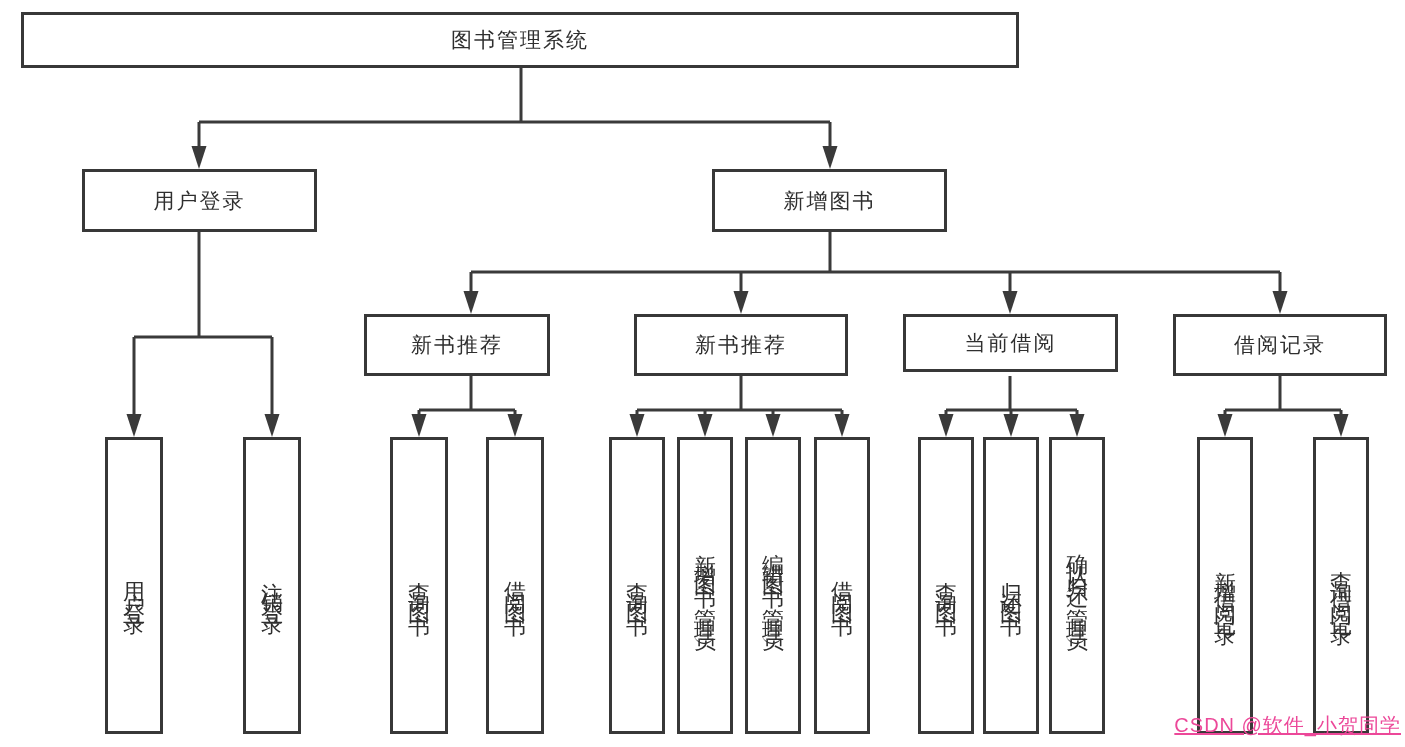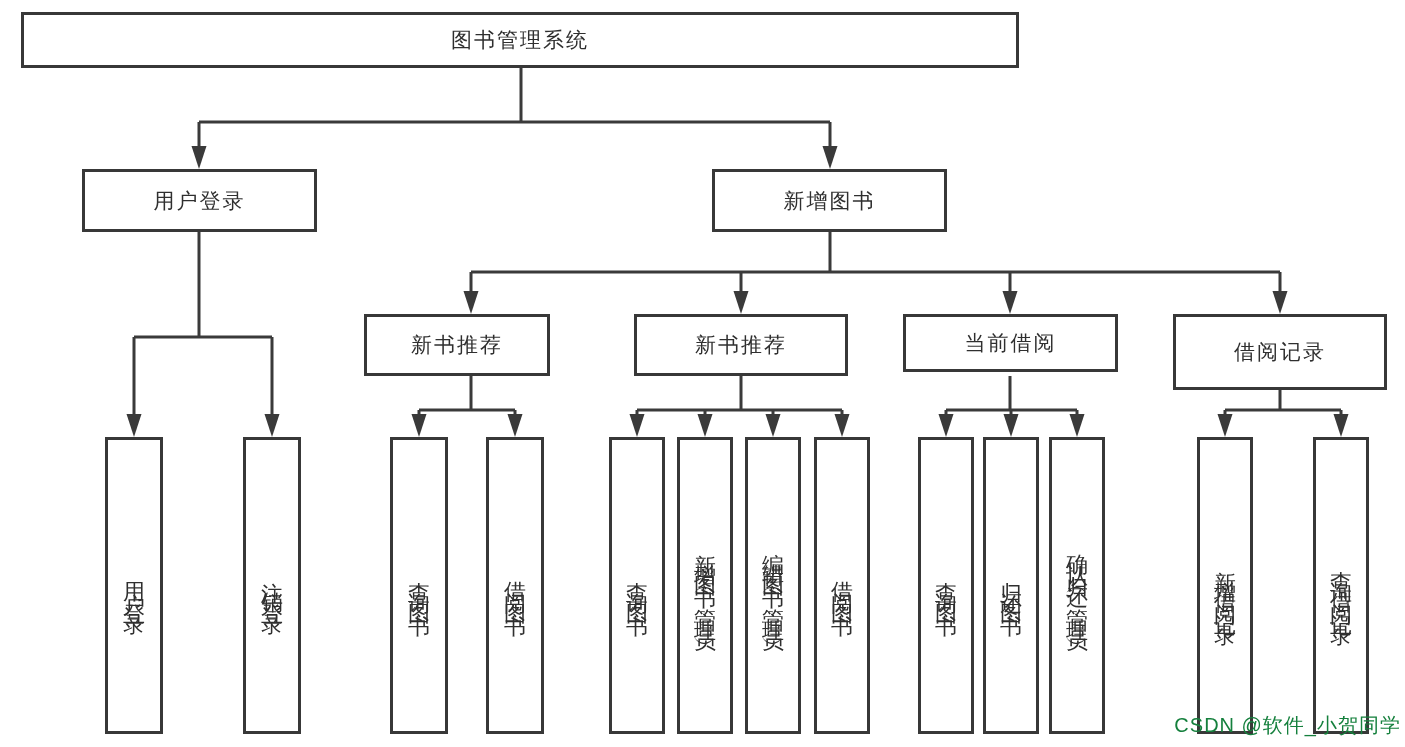--- a/index.html
+++ b/index.html
@@ -36,24 +36,25 @@
     text-orientation:mixed;
     font-size:22px;
     line-height:1;
     letter-spacing:11px;
     white-space:nowrap;
   }
   .watermark{
     position:absolute;
     right:4px;bottom:8px;
     font-size:20px;
-    color:#15803d;
+    color:#ec4899;
     letter-spacing:1px;
     z-index:10;
     white-space:nowrap;
+    text-decoration:underline;
   }
 </style>
 </head>
 <body>
 
 <div id="canvas">
 
   <svg id="connector-layer" width="1405" height="747" viewBox="0 0 1405 747" xmlns="http://www.w3.org/2000/svg">
 
     <g>
@@ -117,21 +118,21 @@
 
   <div class="hbox" style="left:364px;top:314px;width:186px;height:62px">
     <span>新书推荐</span>
   </div>
   <div class="hbox" style="left:634px;top:314px;width:214px;height:62px">
     <span>新书推荐</span>
   </div>
   <div class="hbox" style="left:903px;top:314px;width:215px;height:58px">
     <span>当前借阅</span>
   </div>
-  <div class="hbox" style="left:1173px;top:314px;width:214px;height:76px">
+  <div class="hbox" style="left:1173px;top:314px;width:214px;height:62px">
     <span>借阅记录</span>
   </div>
 
   <div class="vbox" style="left:105px;width:58px">
     <span class="vlabel">用户登录</span>
   </div>
   <div class="vbox" style="left:243px;width:58px">
     <span class="vlabel">注销登录</span>
   </div>
 

